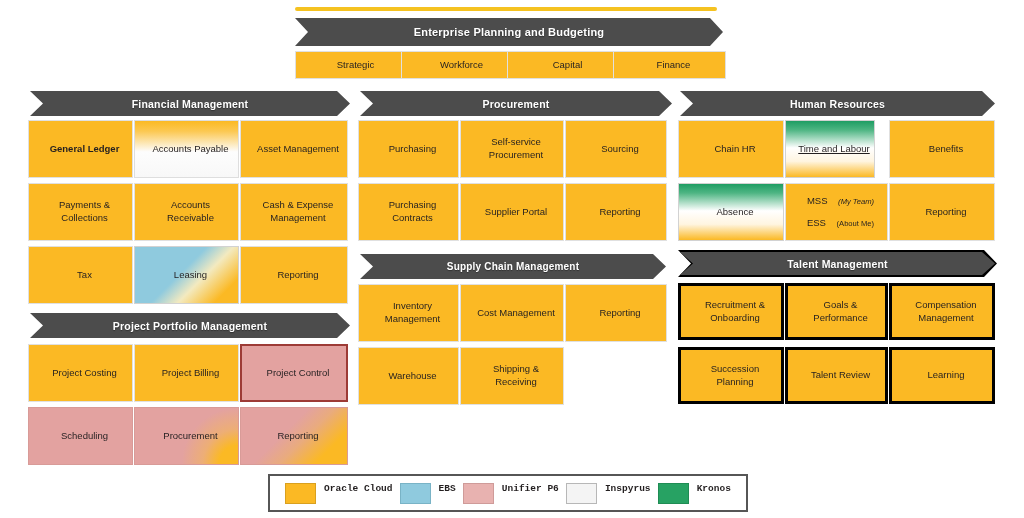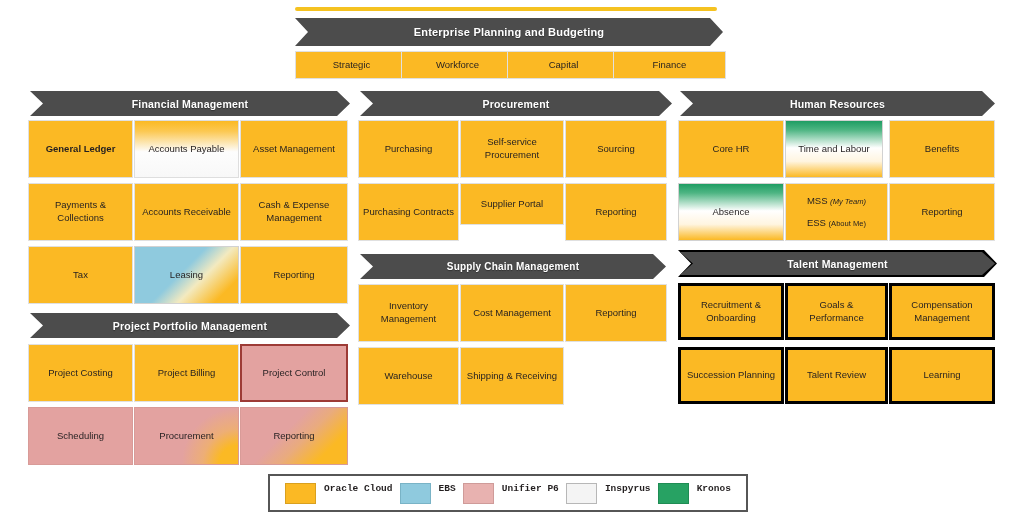--- a/index.html
+++ b/index.html
@@ -45,21 +45,21 @@
     display: flex;
     align-items: center;
     justify-content: center;
     text-align: center;
     font-size: 9.5px;
     line-height: 1.35;
     color: #231f20;
     padding: 2px 4px;
     border: 1px solid #c9c9c9;
   }
-  .tile span { display: block; }
+  .tile span { display: block; margin-left: 8px; }
 
   .t-orange  { background: #fbb924; border-color: #e0e0e0; }
   .t-pink    { background: #e3a2a0; border-color: #d89b98; }
   .t-pink-hard { background: #e3a2a0; border-color: #9d3b36; border-width: 2px; }
   .t-black   { border: 3px solid #000000; background: #fbb924; }
 
   
   .g-ap {
     background: linear-gradient(to bottom, #fbb924 0%, #fcc851 18%, #fdfdfd 55%, #f8f8f8 100%);
     border-color: #dedede;
@@ -193,21 +193,21 @@
 <div class="tile t-orange" style="left:460px; top:120px; width:104px; height:58px;">
   <span>Self-service Procurement</span>
 </div>
 <div class="tile t-orange" style="left:565px; top:120px; width:102px; height:58px;">
   <span>Sourcing</span>
 </div>
 
 <div class="tile t-orange" style="left:358px; top:183px; width:101px; height:58px;">
   <span>Purchasing Contracts</span>
 </div>
-<div class="tile t-orange" style="left:460px; top:183px; width:104px; height:42px;">
+<div class="tile t-orange" style="left:460px; top:183px; width:104px; height:58px;">
   <span>Supplier Portal</span>
 </div>
 <div class="tile t-orange" style="left:565px; top:183px; width:102px; height:58px;">
   <span>Reporting</span>
 </div>
 
 <div class="banner" style="left:360px; top:254px; width:306px; height:25px; font-size:10px;">
   <span>Supply Chain Management</span>
 </div>
 
@@ -226,23 +226,23 @@
 </div>
 <div class="tile t-orange" style="left:460px; top:347px; width:104px; height:58px;">
   <span>Shipping &amp; Receiving</span>
 </div>
 
 <div class="banner" style="left:680px; top:91px; width:315px; height:25px; font-size:10.5px;">
   <span>Human Resources</span>
 </div>
 
 <div class="tile t-orange" style="left:678px; top:120px; width:106px; height:58px;">
-  <span>Core HR</span>
-</div>
-<div class="tile g-green-fade" style="left:785px; top:120px; width:98px; height:58px;">
+  <span>Chain HR</span>
+</div>
+<div class="tile g-green-fade" style="left:785px; top:120px; width:90px; height:58px;text-decoration:underline;">
   <span>Time and Labour</span>
 </div>
 <div class="tile t-orange" style="left:889px; top:120px; width:106px; height:58px;">
   <span>Benefits</span>
 </div>
 
 <div class="tile g-green-fade" style="left:678px; top:183px; width:106px; height:58px;">
   <span>Absence</span>
 </div>
 <div class="tile t-orange" style="left:785px; top:183px; width:103px; height:58px; flex-direction:column; gap:9px;">

